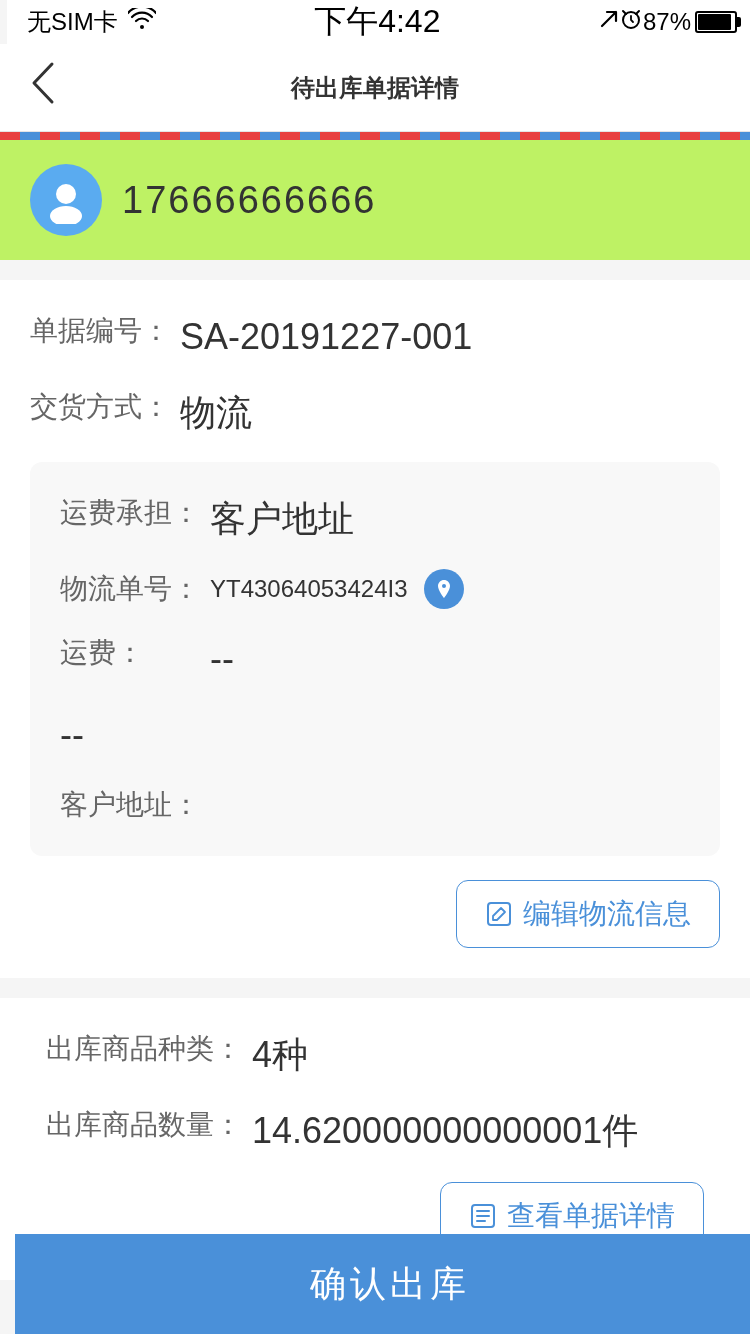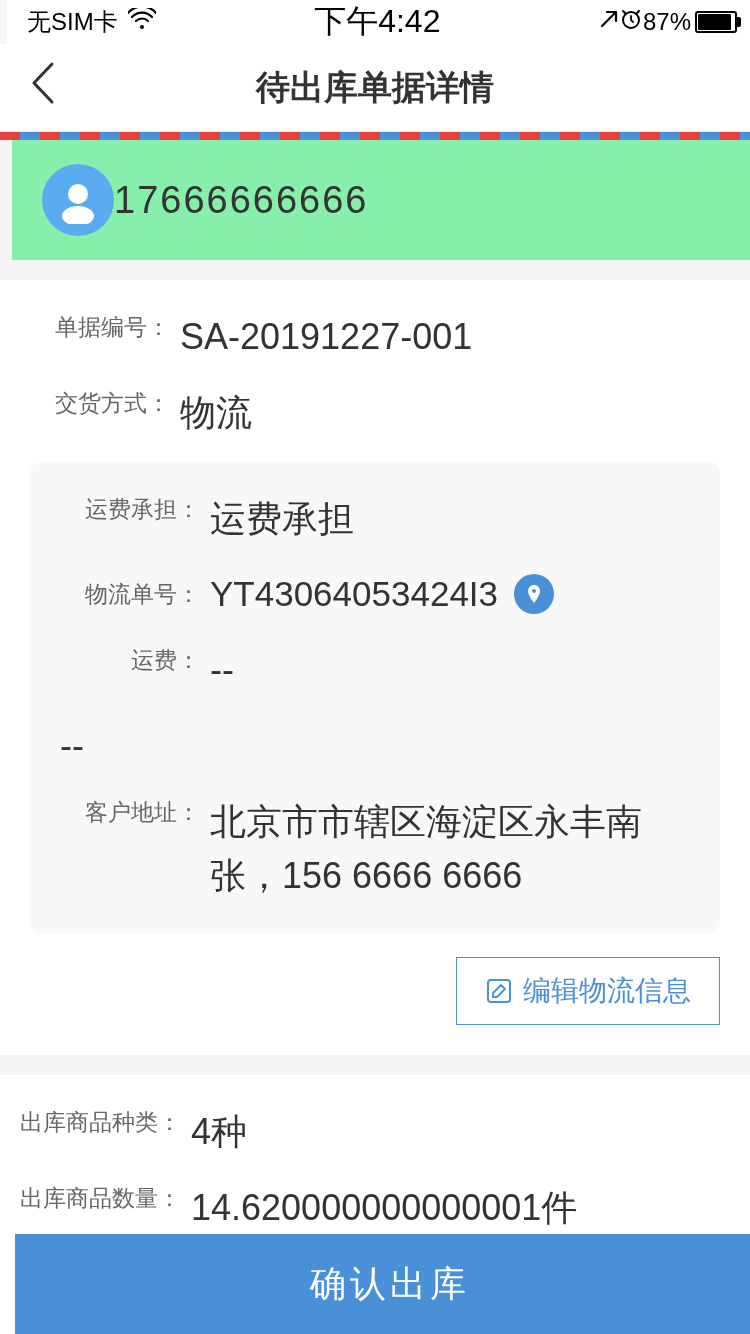--- a/index.html
+++ b/index.html
@@ -84,45 +84,45 @@
       border-bottom: 1px solid #e5e5e5;
     }
     .nav-back {
       position: absolute;
       left: 28px;
       font-size: 36px;
       color: #333;
       cursor: pointer;
     }
     .nav-title {
-      font-size: 34px;
+      font-size: 24px;
       font-weight: 600;
       color: #333;
     }
 
     
     .dashed-border {
       width: 750px;
       height: 8px;
       background: repeating-linear-gradient(
         90deg,
         #e84040 0px, #e84040 20px,
         #4a90d9 20px, #4a90d9 40px,
         #e84040 40px, #e84040 60px,
         #4a90d9 60px, #4a90d9 80px
       );
     }
 
     
     .user-section {
-      background: #86efac;
+      background: #bef264;
       padding: 24px 30px;
       display: flex;
       align-items: center;
-      margin-left: 12px;
+      gap: 20px;
     }
     .user-avatar {
       width: 72px;
       height: 72px;
       border-radius: 50%;
       background: #5aabf0;
       display: flex;
       align-items: center;
       justify-content: center;
       flex-shrink: 0;
@@ -145,23 +145,23 @@
       display: flex;
       align-items: flex-start;
       margin-bottom: 22px;
       line-height: 1.5;
     }
     .info-row:last-child {
       margin-bottom: 0;
     }
     .info-label {
       color: #666;
-      font-size: 23px;
+      font-size: 28px;
       min-width: 140px;
-      text-align: right;
+      text-align: left;
       flex-shrink: 0;
       margin-right: 10px;
     }
     .info-value {
       color: #333;
       font-size: 36px;
       flex: 1;
     }
 
     
@@ -171,21 +171,21 @@
       margin-top: 20px;
       padding: 30px 30px;
     }
 
     .tracking-row {
       display: flex;
       align-items: center;
     }
     .tracking-number {
       color: #333;
-      font-size: 35px;
+      font-size: 24px;
     }
     .location-icon {
       margin-left: 16px;
       width: 40px;
       height: 40px;
       background: #4a90d9;
       border-radius: 50%;
       display: flex;
       align-items: center;
       justify-content: center;
@@ -195,36 +195,36 @@
 
     
     .edit-btn {
       display: flex;
       align-items: center;
       justify-content: flex-end;
       margin-top: 24px;
     }
     .btn-outline {
       border: 1.5px solid #4a90d9;
-      border-radius: 0;
+      border-radius: 12px;
       padding: 14px 28px;
       color: #4a90d9;
       font-size: 28px;
       display: flex;
       align-items: center;
       gap: 10px;
       cursor: pointer;
       background: #fff;
     }
 
     
     .goods-section {
       background: #fff;
       margin-top: 20px;
-      padding: 30px 20px;
+      padding: 30px 46px;
     }
 
     
     .view-btn-row {
       display: flex;
       align-items: center;
       justify-content: flex-end;
       margin-top: 24px;
     }
 
@@ -322,41 +322,40 @@
       <span class="info-value">SA-20191227-001</span>
     </div>
     <div class="info-row">
       <span class="info-label">交货方式：</span>
       <span class="info-value">物流</span>
     </div>
 
     <div class="logistics-card">
       <div class="info-row">
         <span class="info-label">运费承担：</span>
-        <span class="info-value">运费承担</span>
+        <span class="info-value">客户地址</span>
       </div>
       <div class="info-row tracking-row">
         <span class="info-label">物流单号：</span>
         <span class="tracking-number">YT43064053424I3</span>
         <span class="location-icon">
           <svg width="22" height="22" viewBox="0 0 22 22" fill="none">
             <path d="M11 2C7.69 2 5 4.69 5 8c0 4.5 6 12 6 12s6-7.5 6-12c0-3.31-2.69-6-6-6zm0 8a2 2 0 1 1 0-4 2 2 0 0 1 0 4z" fill="#fff"></path>
           </svg>
         </span>
       </div>
       <div class="info-row">
         <span class="info-label">运费：</span>
         <span class="info-value">--</span>
       </div>
       <div class="info-row">
         <span class="info-value">--</span>
       </div>
       <div class="info-row">
         <span class="info-label">客户地址：</span>
-        <span class="info-value">北京市市辖区海淀区永丰南 张，156 6666 6666</span>
       </div>
     </div>
 
     <div class="edit-btn">
       <button class="btn-outline">
         <svg width="28" height="28" viewBox="0 0 28 28" fill="none">
           <rect x="3" y="3" width="22" height="22" rx="3" stroke="#4a90d9" stroke-width="2"></rect>
           <path d="M16 8l4 4-8 8H8v-4l8-8z" stroke="#4a90d9" stroke-width="1.8" fill="none" stroke-linejoin="round"></path>
         </svg>
         <span>编辑物流信息</span>

